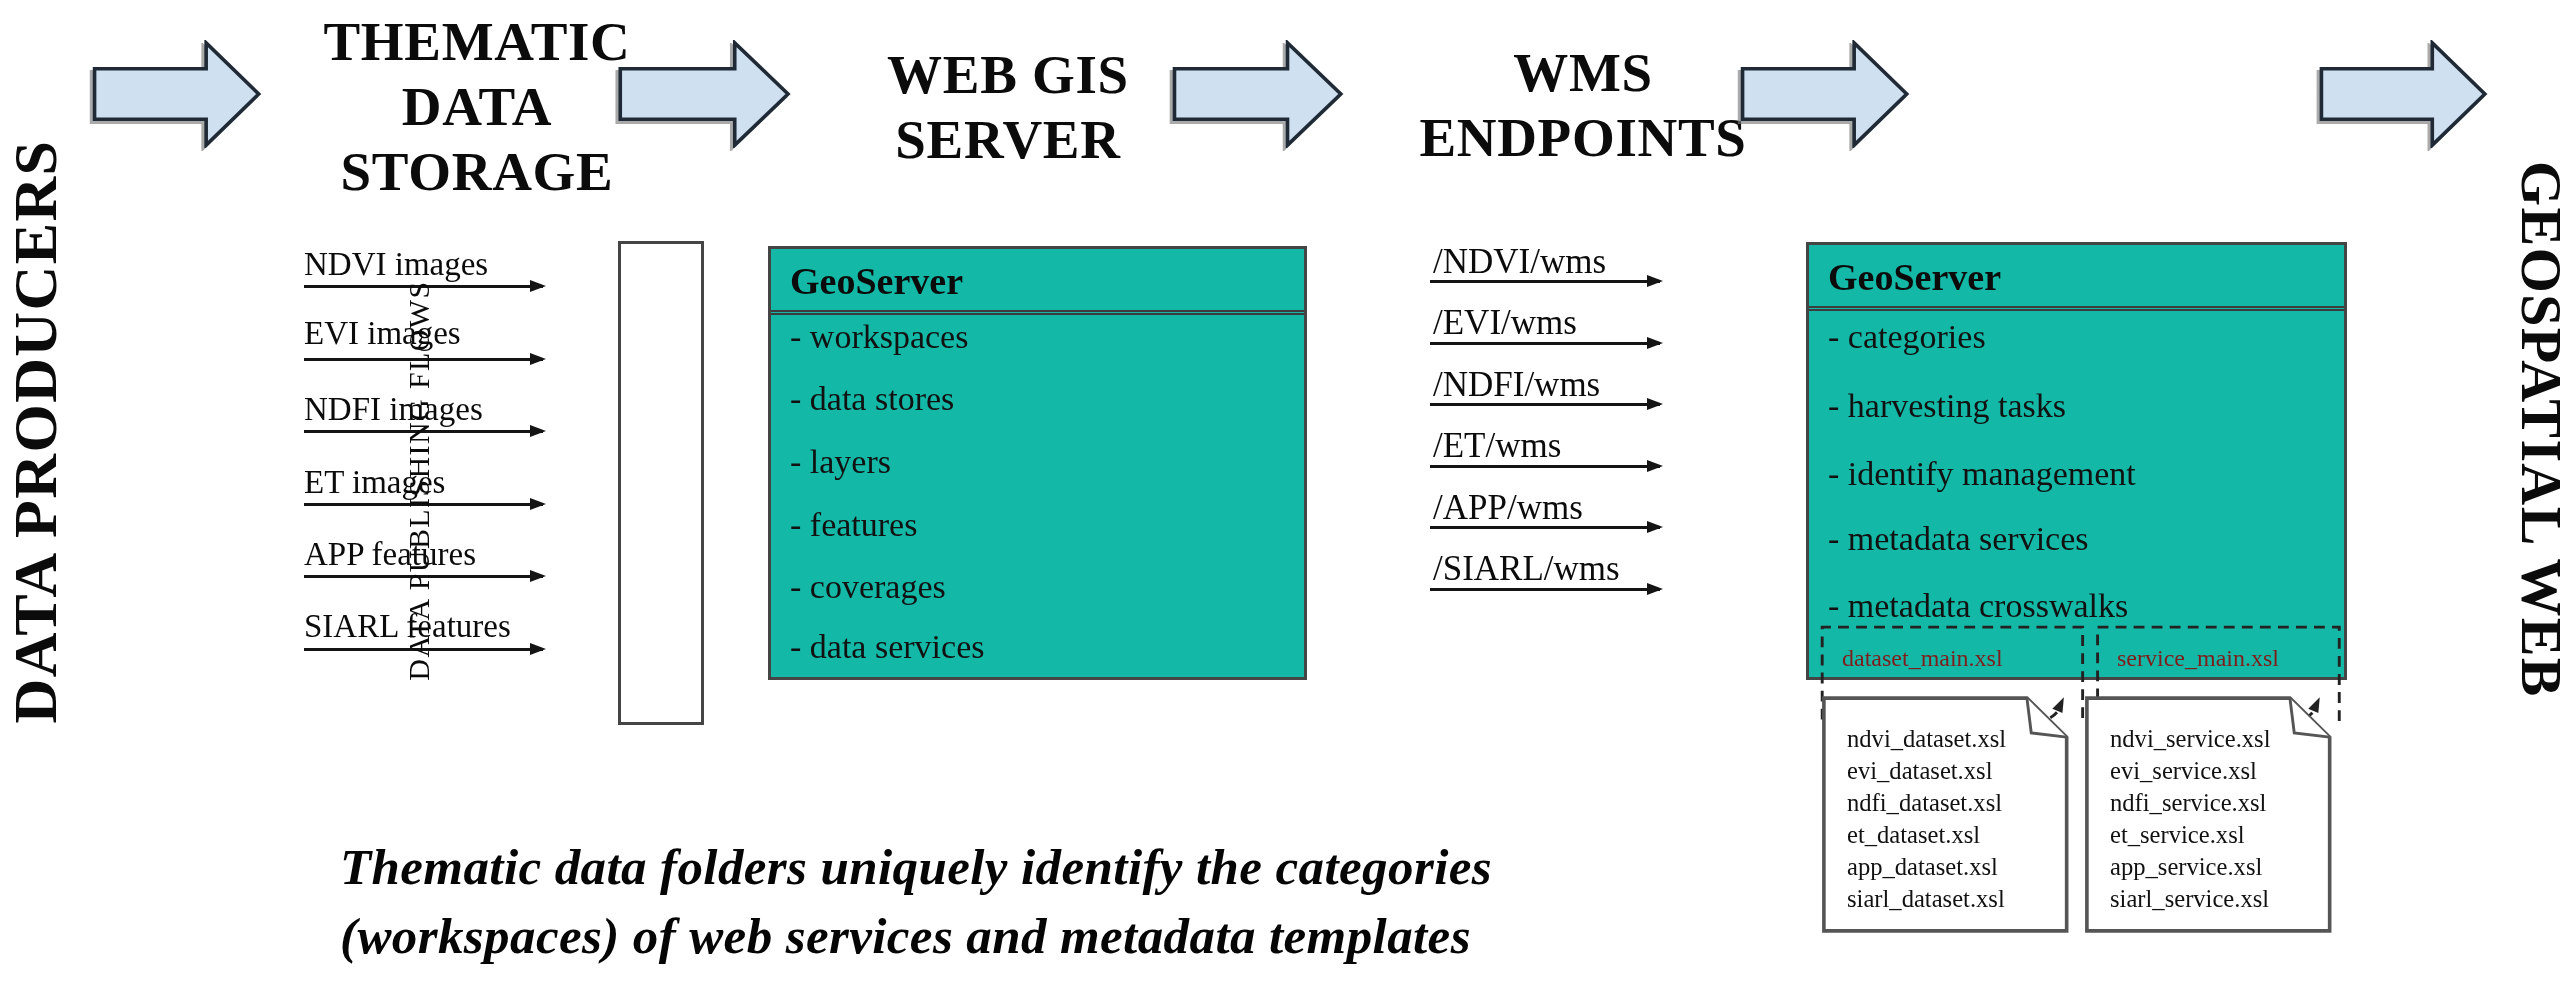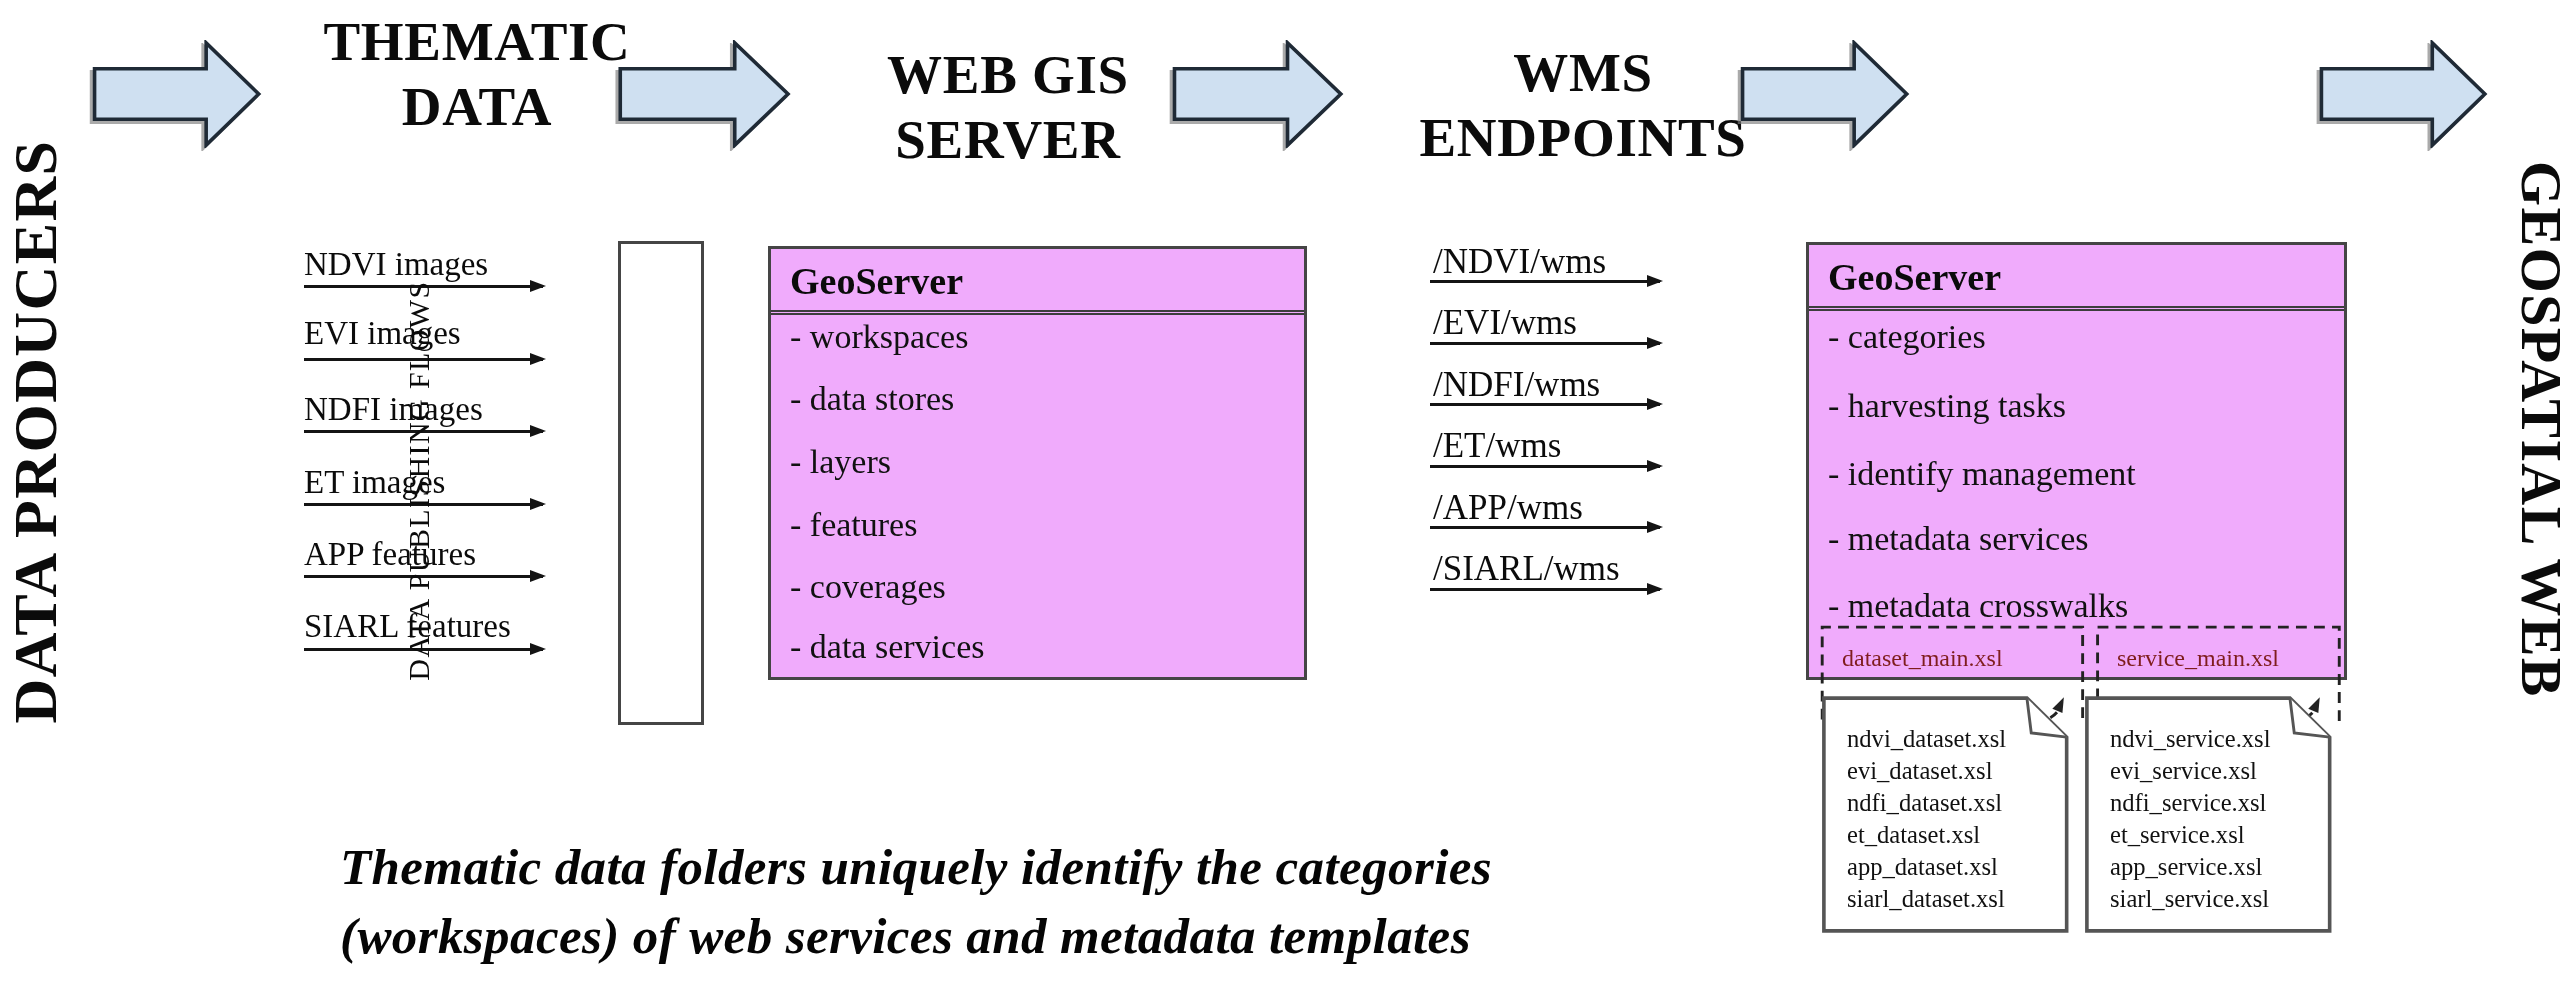--- a/index.html
+++ b/index.html
@@ -23,21 +23,21 @@
   
   .block-arrow svg{display:block;filter:drop-shadow(-2.9px 3.6px 0 rgba(125,125,125,0.65));}
   
   .flow-label{font-size:33px;line-height:38px;color:#0b0b0b;white-space:nowrap;}
   .flow-line{height:2.9px;background:#141414;}
   .flow-line::after{
     content:'';position:absolute;right:-2.9px;top:-5px;width:0;height:0;
     border-left:16px solid #141414;border-top:6.5px solid transparent;border-bottom:6.5px solid transparent;
   }
   
-  .uml-box{border:3.6px solid #454545;background:#f0abfc;}
+  .uml-box{border:3.6px solid #454545;background:#14b8a6;}
   .uml-title{
     font-weight:bold;font-size:38px;padding:10px 0 7.2px 19px;border-bottom:5px double #3d3d3d;
     color:#0b0b0b;
   }
   .uml-item{position:absolute;left:19px;font-size:34px;line-height:38px;color:#111;white-space:nowrap;text-align:center;}
   
   .vbox{border:3.6px solid #454545;background:#fff;}
   .vbox-text{
     font-size:30px;letter-spacing:1.4px;color:#0b0b0b;text-align:center;white-space:nowrap;
   }
@@ -56,20 +56,21 @@
 
 <div id="canvas">
 
   <div class="abs side-label rot-ccw" style="left:-327px;top:397px;width:723px;height:69px;">DATA PRODUCERS</div>
 
   <div class="abs side-label rot-cw" style="left:2215px;top:395px;width:651px;height:69px;font-size:58px;">GEOSPATIAL WEB</div>
 
   <div class="abs stage-heading" style="left:260px;top:8.7px;width:434px;">
     <div>THEMATIC</div>
     <div>DATA</div>
+    <div>STORAGE</div>
   </div>
 
   <div class="abs stage-heading" style="left:791px;top:42px;width:434px;">
     <div>WEB GIS</div>
     <div>SERVER</div>
   </div>
 
   <div class="abs stage-heading" style="left:1366px;top:40px;width:434px;">
     <div>WMS</div>
     <div>ENDPOINTS</div>

